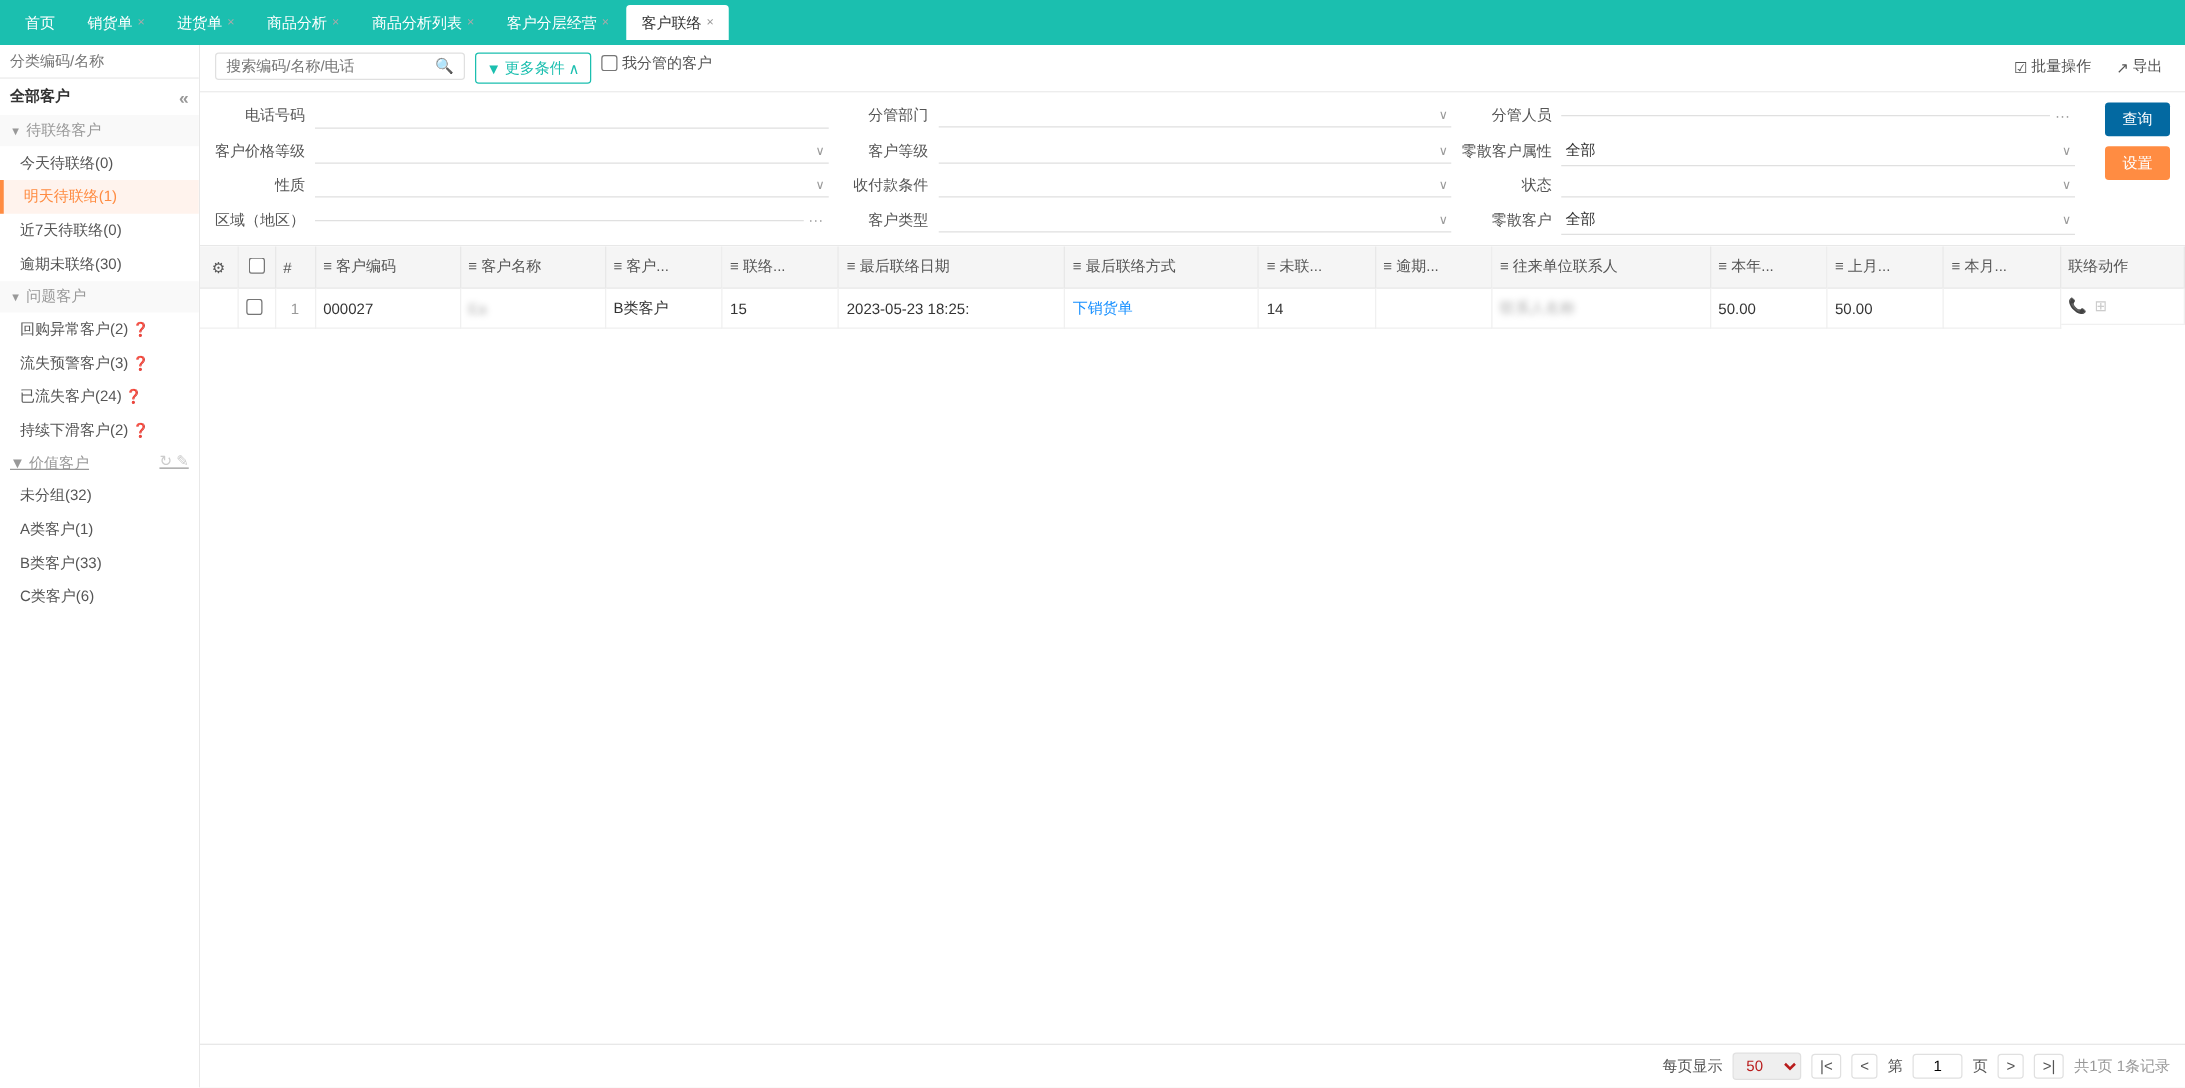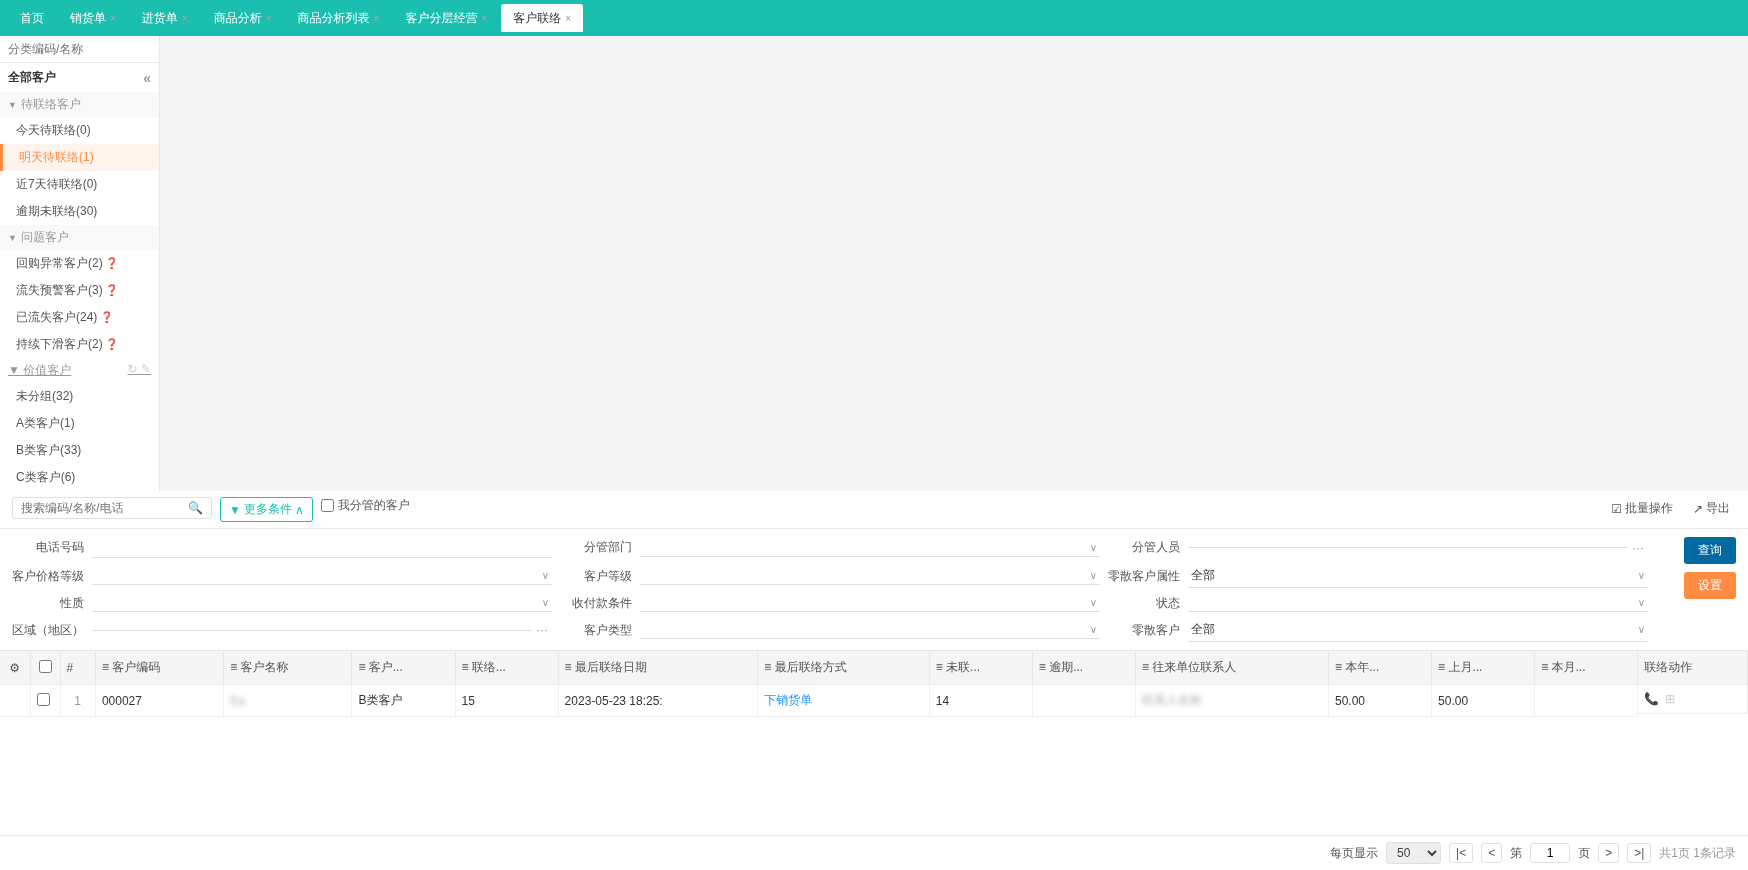--- a/index.html
+++ b/index.html
@@ -26,21 +26,20 @@
       height: 28px;
     }
     .nav-item.active { background: #fff; color: #333; }
     .nav-item .close-x { font-size: 10px; color: #aaa; }
     .nav-item.active .close-x { color: #999; }
 
     
     .main-layout {
       display: flex;
       height: calc(100vh - 36px);
-      flex-direction: column;
     }
 
     
     .sidebar {
       width: 160px;
       background: #fff;
       border-right: 1px solid #e8e8e8;
       overflow-y: auto;
       flex-shrink: 0;
     }
@@ -260,21 +259,21 @@
       display: flex;
       align-items: center;
       justify-content: flex-end;
       gap: 8px;
     }
     .page-size-label { color: #555; }
     .page-size-select {
       border: 1px solid #e0e0e0;
       border-radius: 3px;
       padding: 2px 6px;
-      color: #404040;
+      color: #b91c1c;
       cursor: pointer;
     }
     .page-nav-btn {
       border: 1px solid #e0e0e0;
       border-radius: 3px;
       padding: 2px 6px;
       cursor: pointer;
       color: #555;
       background: #fff;
     }
@@ -386,21 +385,21 @@
           <span>批量操作</span>
         </div>
         <div class="btn-export">
           <span>↗</span>
           <span>导出</span>
         </div>
       </div>
     </div>
 
     <div class="advanced-filter">
-      <div style="display:flex; gap:28px;">
+      <div style="display:flex; gap:16px;">
         <div style="flex:1;">
 
           <div class="filter-row">
             <div class="filter-cell">
               <span class="filter-label">电话号码</span>
               <input class="filter-input" type="text" value="" style="">
             </div>
             <div class="filter-cell">
               <span class="filter-label">分管部门</span>
               <div class="filter-select">

